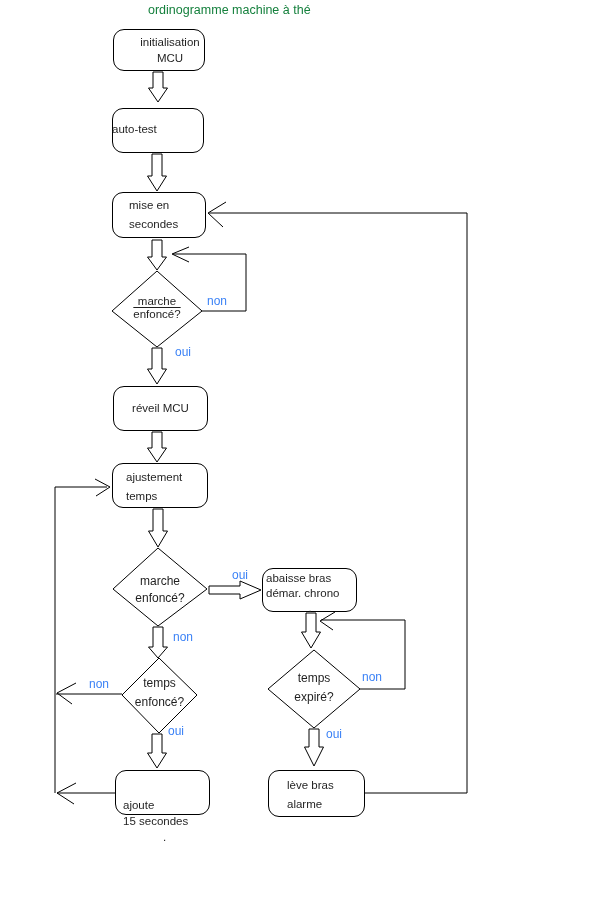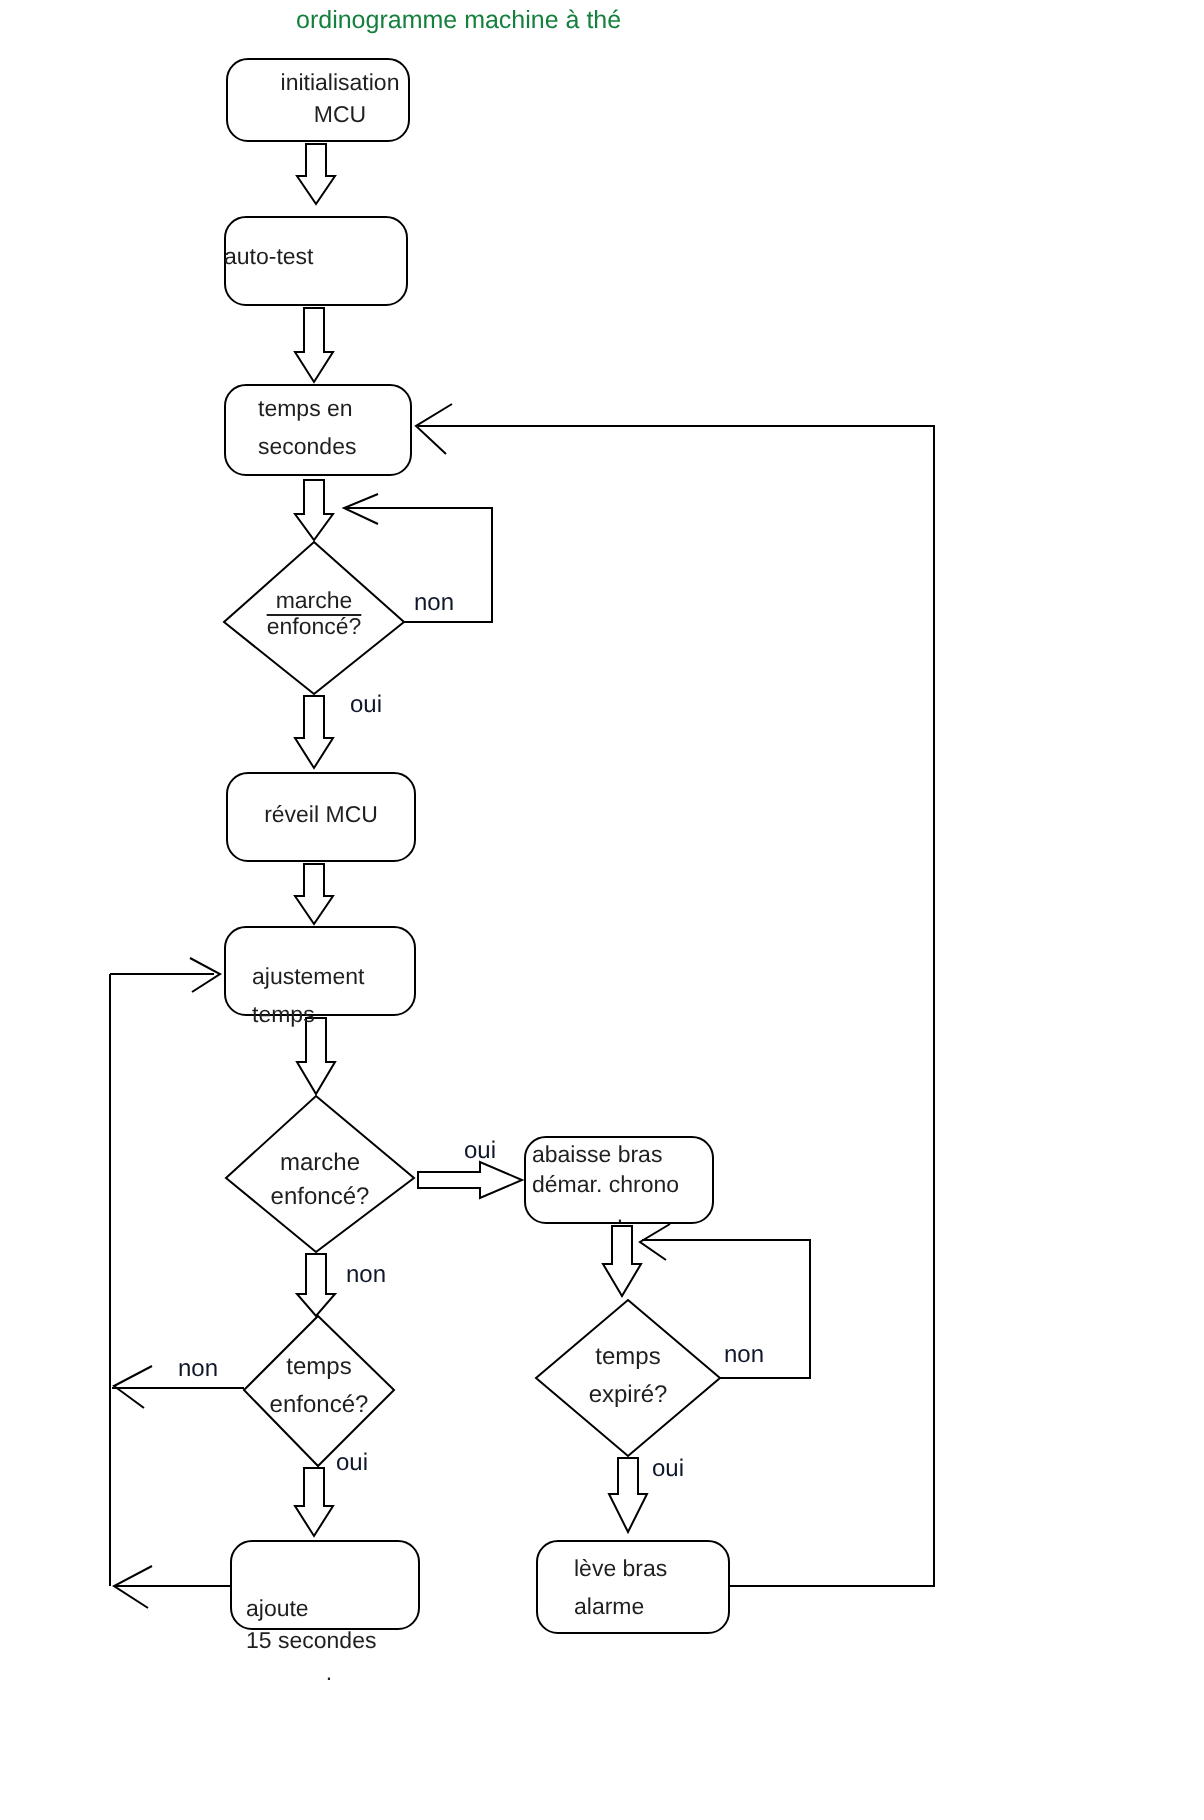--- a/index.html
+++ b/index.html
@@ -17,31 +17,31 @@
   .b-ajoute     { left:115px; top:770px; width:95px; height:45px; }
   .b-leve       { left:268px; top:770px; width:97px; height:47px; }
 
   svg.layer { position:absolute; left:0; top:0; z-index:2; }
 
   .nt { position:absolute; z-index:3; color:#1f1f1f; font-size:11.5px; line-height:16px; }
   .t-init       { left:113px; top:34px;  width:114px; text-align:center; }
   .t-autotest   { left:112px; top:121px; width:92px; }
   .t-sommeil    { left:129px; top:196px; line-height:18.5px; }
   .t-reveil     { left:113px; top:400px; width:95px; text-align:center; }
-  .t-ajustement { left:126px; top:480px; line-height:18.5px; }
+  .t-ajustement { left:126px; top:468px; line-height:18.5px; }
   .t-abaisse    { left:266px; top:571px; width:88px; line-height:15px; }
   .t-ajoute     { left:123px; top:772px; width:83px; line-height:16px;margin-top:25px; }
   .t-leve       { left:287px; top:776px; line-height:18.5px; }
 
   .t-d1 { left:112px; top:295px; width:90px; text-align:center; font-size:11.5px; line-height:13px; }
   .t-d2 { left:113px; top:573px; width:94px; text-align:center; font-size:12px; line-height:17px; }
   .t-d3 { left:121px; top:674px; width:77px; text-align:center; font-size:12px; line-height:18.5px; }
   .t-d4 { left:268px; top:669px; width:92px; text-align:center; font-size:12px; line-height:18.5px; }
 
-  .lbl { position:absolute; z-index:3; color:#0f172a; font-size:12px; line-height:13px; }
+  .lbl { position:absolute; z-index:3; color:#3b82f6; font-size:12px; line-height:13px; }
   .l-non1 { left:207px; top:295px; }
   .l-oui1 { left:175px; top:346px; }
   .l-oui2 { left:232px; top:569px; }
   .l-non2 { left:173px; top:631px; }
   .l-non3 { left:89px;  top:678px; }
   .l-oui3 { left:168px; top:725px; }
   .l-non4 { left:362px; top:671px; }
   .l-oui4 { left:326px; top:728px; }
 
   .title { position:absolute; left:148px; top:3px; z-index:3; color:#15803d; font-size:12.5px; }
@@ -107,21 +107,21 @@
   <div class="title">ordinogramme machine à thé</div>
 
   <div class="nt t-init">
     <div>initialisation</div>
     <div>MCU</div>
   </div>
   <div class="nt t-autotest">
     <div>auto-test</div>
   </div>
   <div class="nt t-sommeil">
-    <div>temps en</div>
+    <div>mise en</div>
     <div>secondes</div>
   </div>
   <div class="nt t-reveil">
     <div>réveil MCU</div>
   </div>
   <div class="nt t-ajustement">
     <div>ajustement</div>
     <div>temps</div>
   </div>
   <div class="nt t-abaisse">

